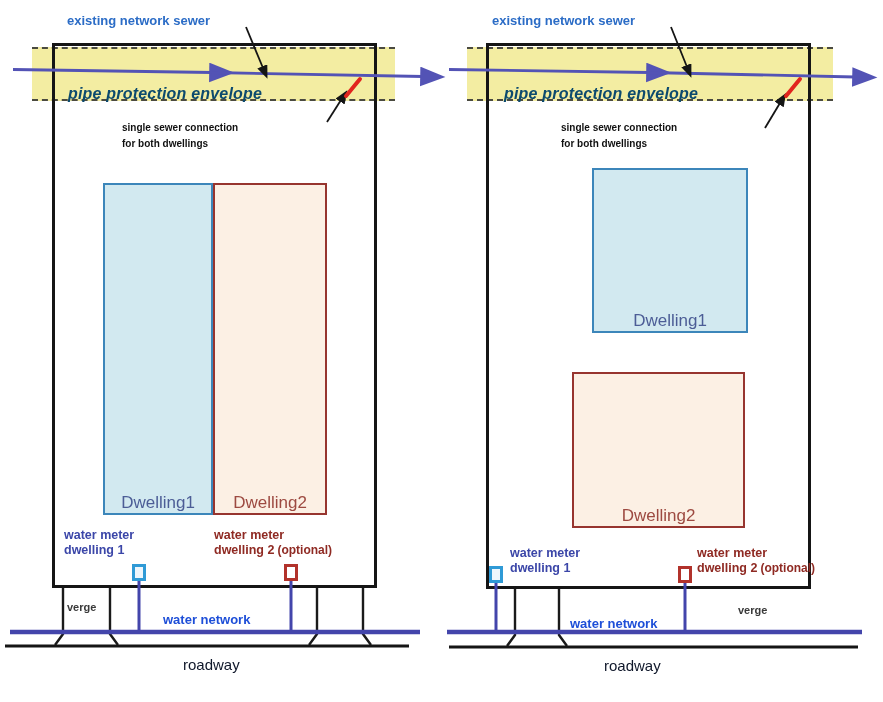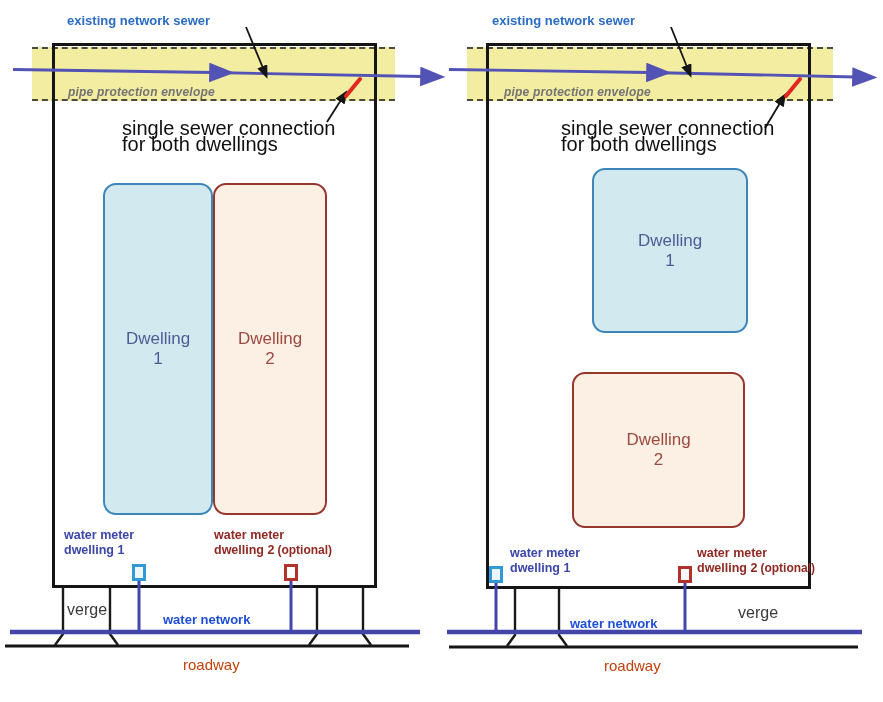--- a/index.html
+++ b/index.html
@@ -3,37 +3,37 @@
 <meta charset="utf-8">
 <style>
   html,body{margin:0;padding:0;background:#ffffff;}
   body{font-family:"Liberation Sans","DejaVu Sans",sans-serif;}
   #canvas{position:relative;width:883px;height:702px;background:#ffffff;overflow:hidden;}
   
   .band{position:absolute;background:#f3eda2;border-top:2px dashed #4a4a40;border-bottom:2px dashed #4a4a40;box-sizing:border-box;z-index:1;}
   
   .plot{position:absolute;border:3.5px solid #151515;box-sizing:border-box;z-index:2;background:transparent;}
   
-  .dwelling{position:absolute;box-sizing:border-box;z-index:2;display:flex;flex-direction:column;align-items:center;justify-content:center;font-size:17px;line-height:20px;font-weight:500;text-align:center;border-radius:13px;}
+  .dwelling{position:absolute;box-sizing:border-box;z-index:2;display:flex;flex-direction:row;align-items:flex-end;justify-content:center;font-size:17px;line-height:20px;font-weight:500;text-align:center;}
   .dw-blue{background:#d2e9f0;border:2.5px solid #3c86ba;color:#4c5d96;}
   .dw-red{background:#fcf0e4;border:2.5px solid #97352f;color:#9d4a41;}
   
   #lines{position:absolute;left:0;top:0;z-index:3;pointer-events:none;}
   
   .lbl{position:absolute;z-index:4;white-space:nowrap;}
   .sewer-lbl{font-size:13px;font-weight:600;color:#2b6cc6;}
-  .env-lbl{font-size:12px;font-weight:bold;font-style:italic;color:#737373;letter-spacing:.2px;}
-  .note{font-size:20px;line-height:16px;color:#101010;font-weight:400;}
+  .env-lbl{font-size:16px;font-weight:bold;font-style:italic;color:#0c4a6e;letter-spacing:.2px;}
+  .note{font-size:10px;line-height:16px;color:#101010;font-weight:700;}
   .meter-lbl{font-size:12.5px;line-height:15px;font-weight:600;}
   .meter-blue{color:#3b46a8;}
   .meter-red{color:#8f2a23;}
   .opt{font-size:12px;font-weight:600;margin-left:3px;}
-  .verge-lbl{font-size:16px;color:#3a3a3a;}
+  .verge-lbl{font-size:11px;color:#3a3a3a;font-weight:bold;}
   .wn-lbl{font-size:13px;font-weight:600;color:#1d4ed8;}
-  .road-lbl{font-size:15px;color:#c2410c;font-weight:500;}
+  .road-lbl{font-size:15px;color:#0f172a;font-weight:500;}
   
   .meter-sq{position:absolute;box-sizing:border-box;z-index:4;}
   .sq-blue{border:3px solid #2f9ad6;background:#eef6fc;}
   .sq-red{border:3px solid #b2322b;background:#ffffff;}
 </style>
 </head>
 <body>
 
 <div id="canvas">
 

